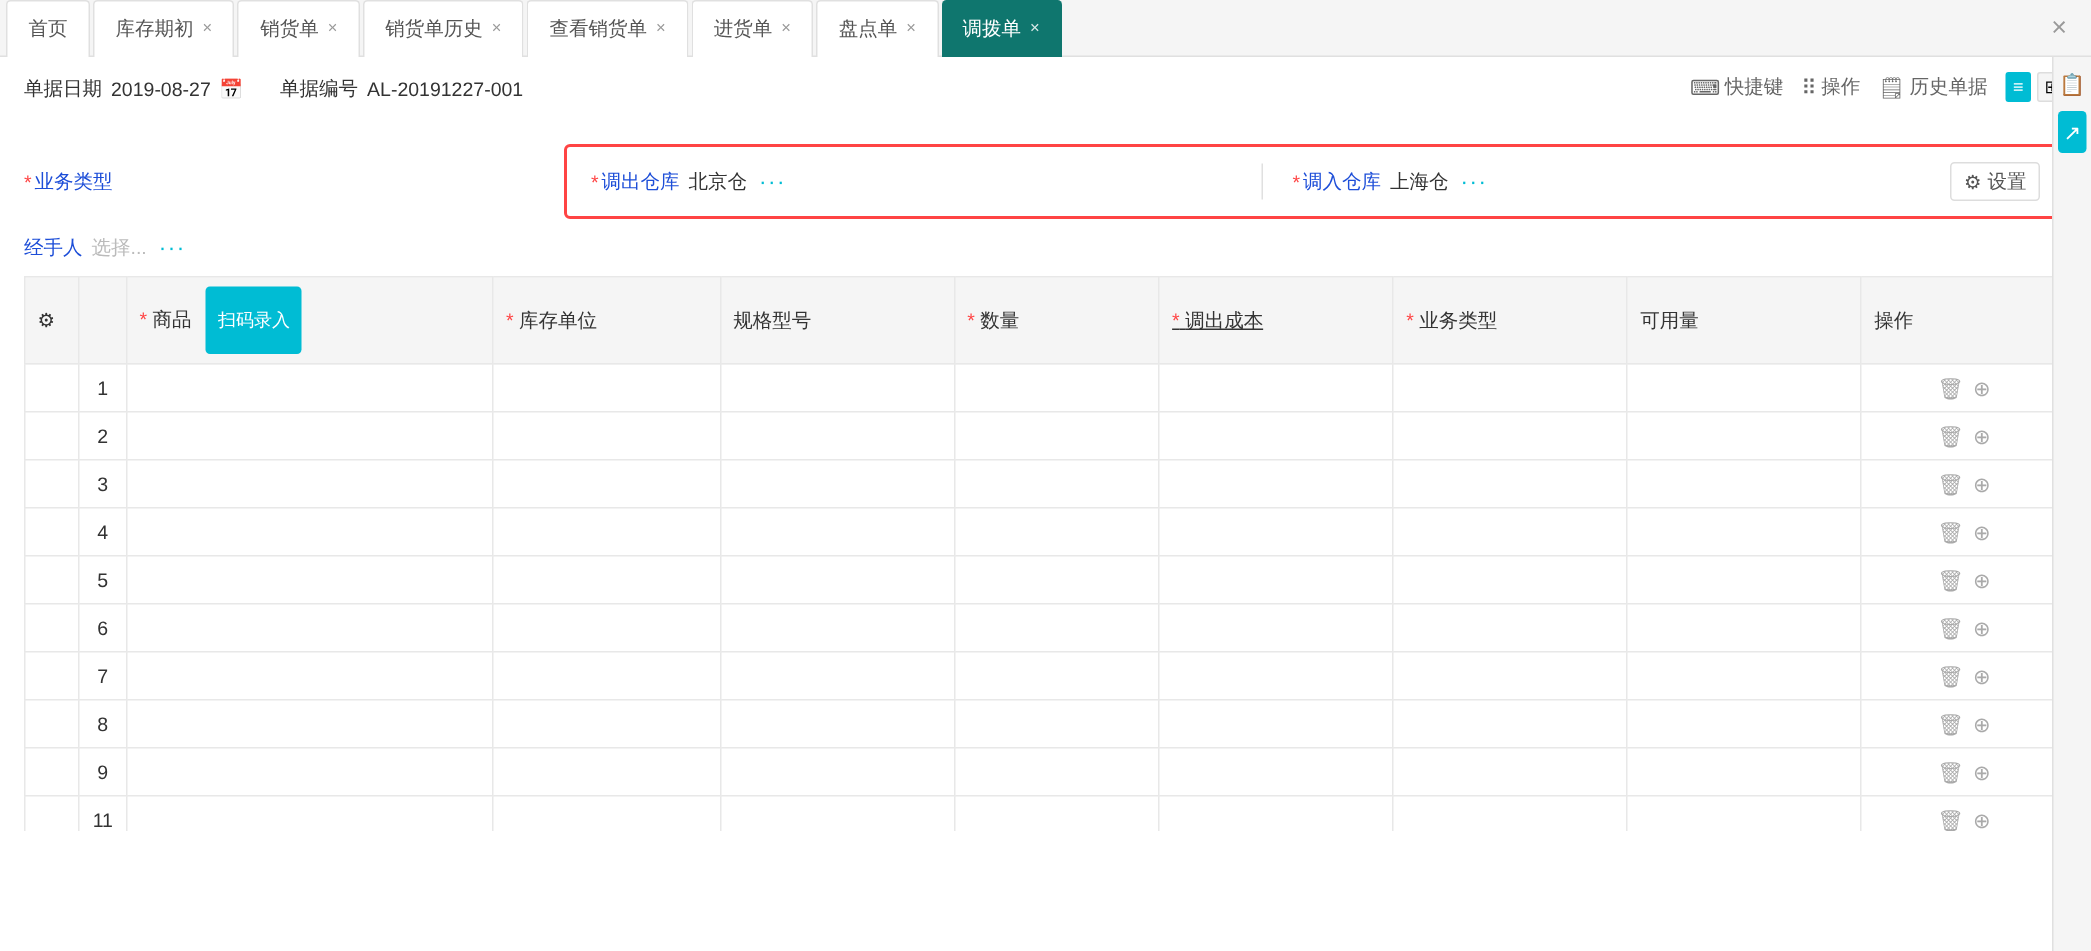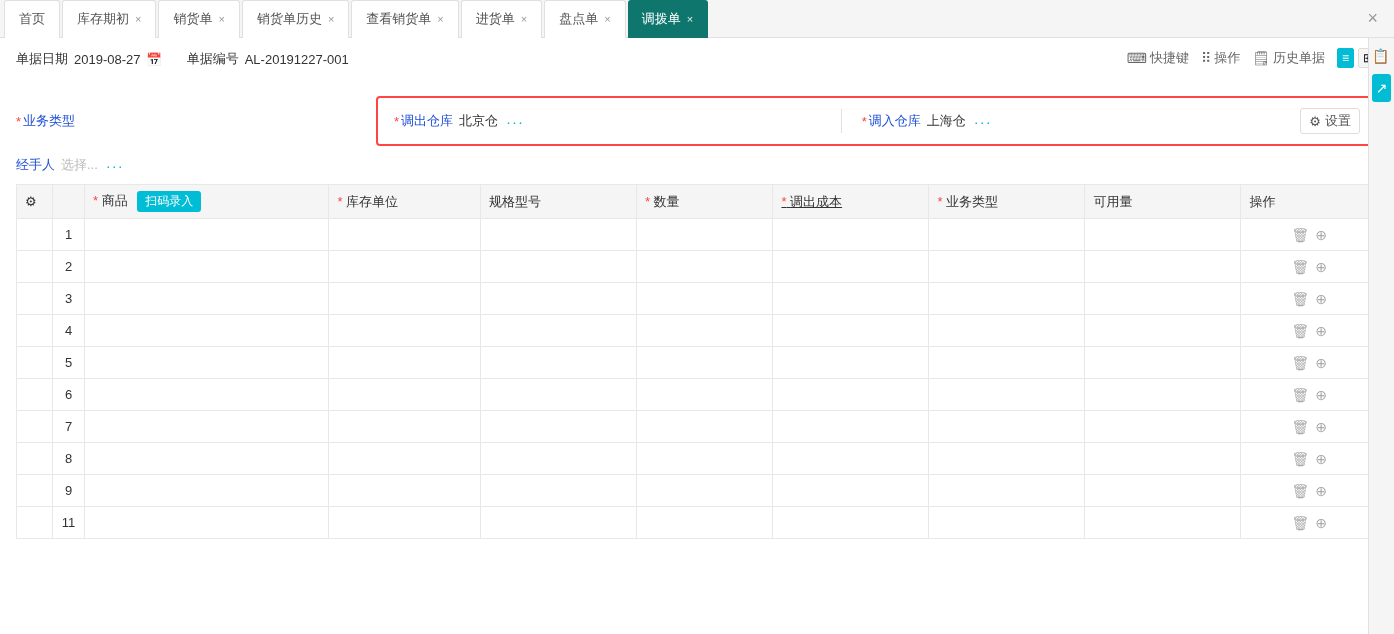--- a/index.html
+++ b/index.html
@@ -60,21 +60,21 @@
     .data-table th {
       background: #f5f5f5; border: 1px solid #e8e8e8; padding: 6px 8px;
       text-align: left; font-weight: normal; color: #333; white-space: nowrap;
     }
     .data-table td {
       border: 1px solid #e8e8e8; padding: 5px 8px; height: 32px; color: #333;
     }
     .row-num { color: #999; text-align: center; width: 32px; }
     .scan-btn {
       background: #00bcd4; color: #fff; border: none; border-radius: 3px;
-      padding: 2px 8px; font-size: 12px; cursor: pointer; margin-left: 6px;
+      padding: 14px 8px; font-size: 12px; cursor: pointer; margin-left: 6px;
     }
     .col-gear { width: 36px; text-align: center; }
     .col-product { min-width: 80px; }
     .col-unit { min-width: 70px; }
     .col-spec { min-width: 80px; }
     .col-qty { min-width: 70px; }
     .col-cost { min-width: 80px; text-decoration: underline; }
     .col-amount { min-width: 80px; }
     .col-available { min-width: 80px; }
     .col-action { min-width: 70px; text-align: center; }

